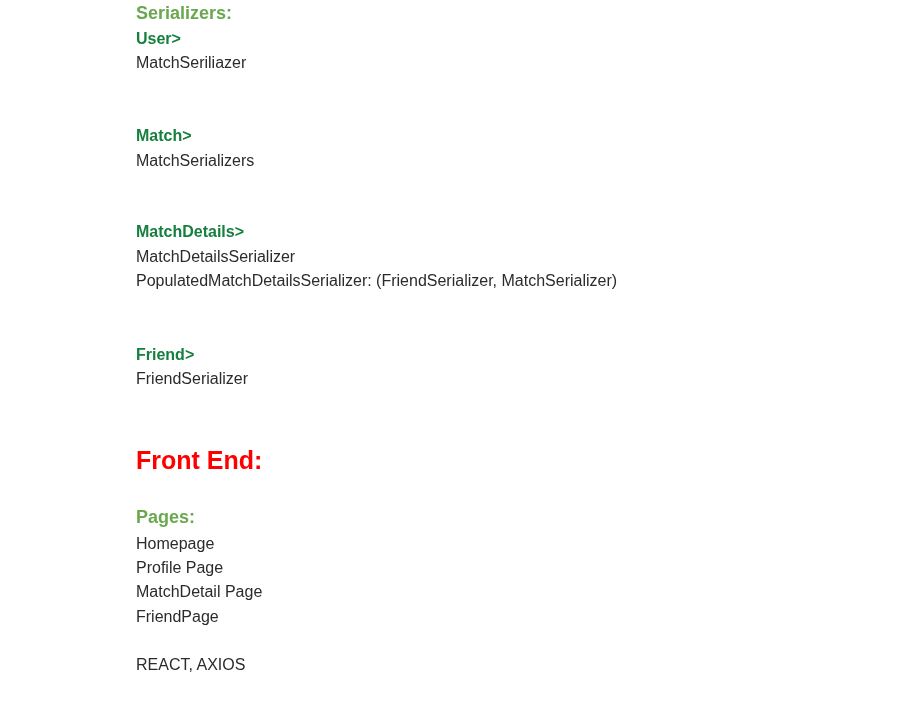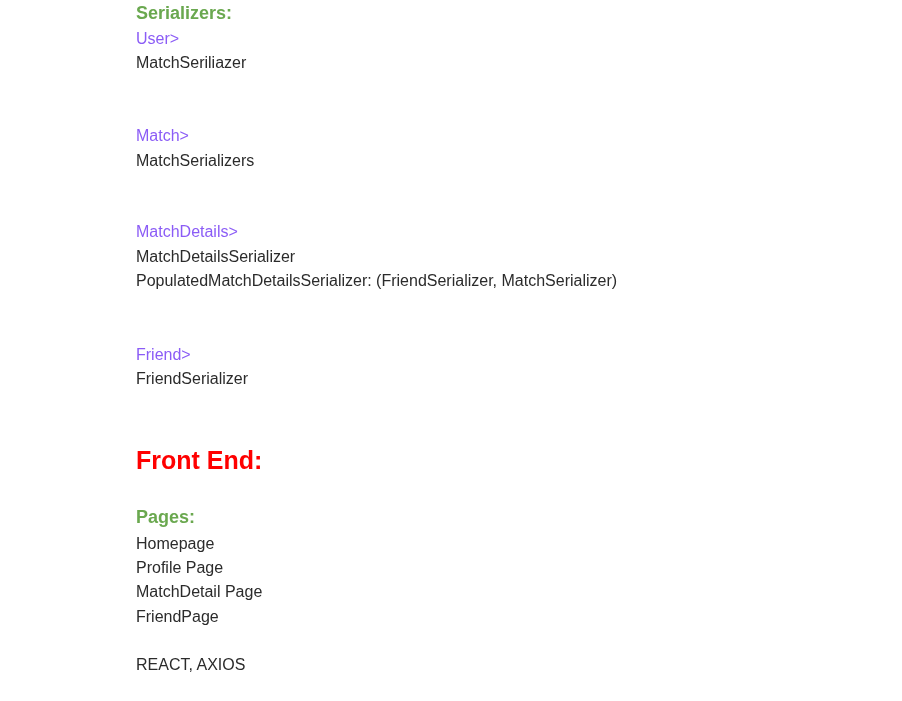--- a/index.html
+++ b/index.html
@@ -24,22 +24,22 @@
     color: #2b2b2b;
     margin-left: 32px;
   }
   .green-heading {
     font-size: 18px;
     line-height: 22px;
     font-weight: bold;
     color: #6aa84f;
   }
   .red-subheading {
-    font-weight: normal;
-    color: #8b5cf6;
+    font-weight: bold;
+    color: #15803d;
   }
   .big-red-heading {
     font-size: 25px;
     line-height: 30px;
     font-weight: bold;
     color: #ff0000;
     text-align: right;
   }
 </style>
 </head>

